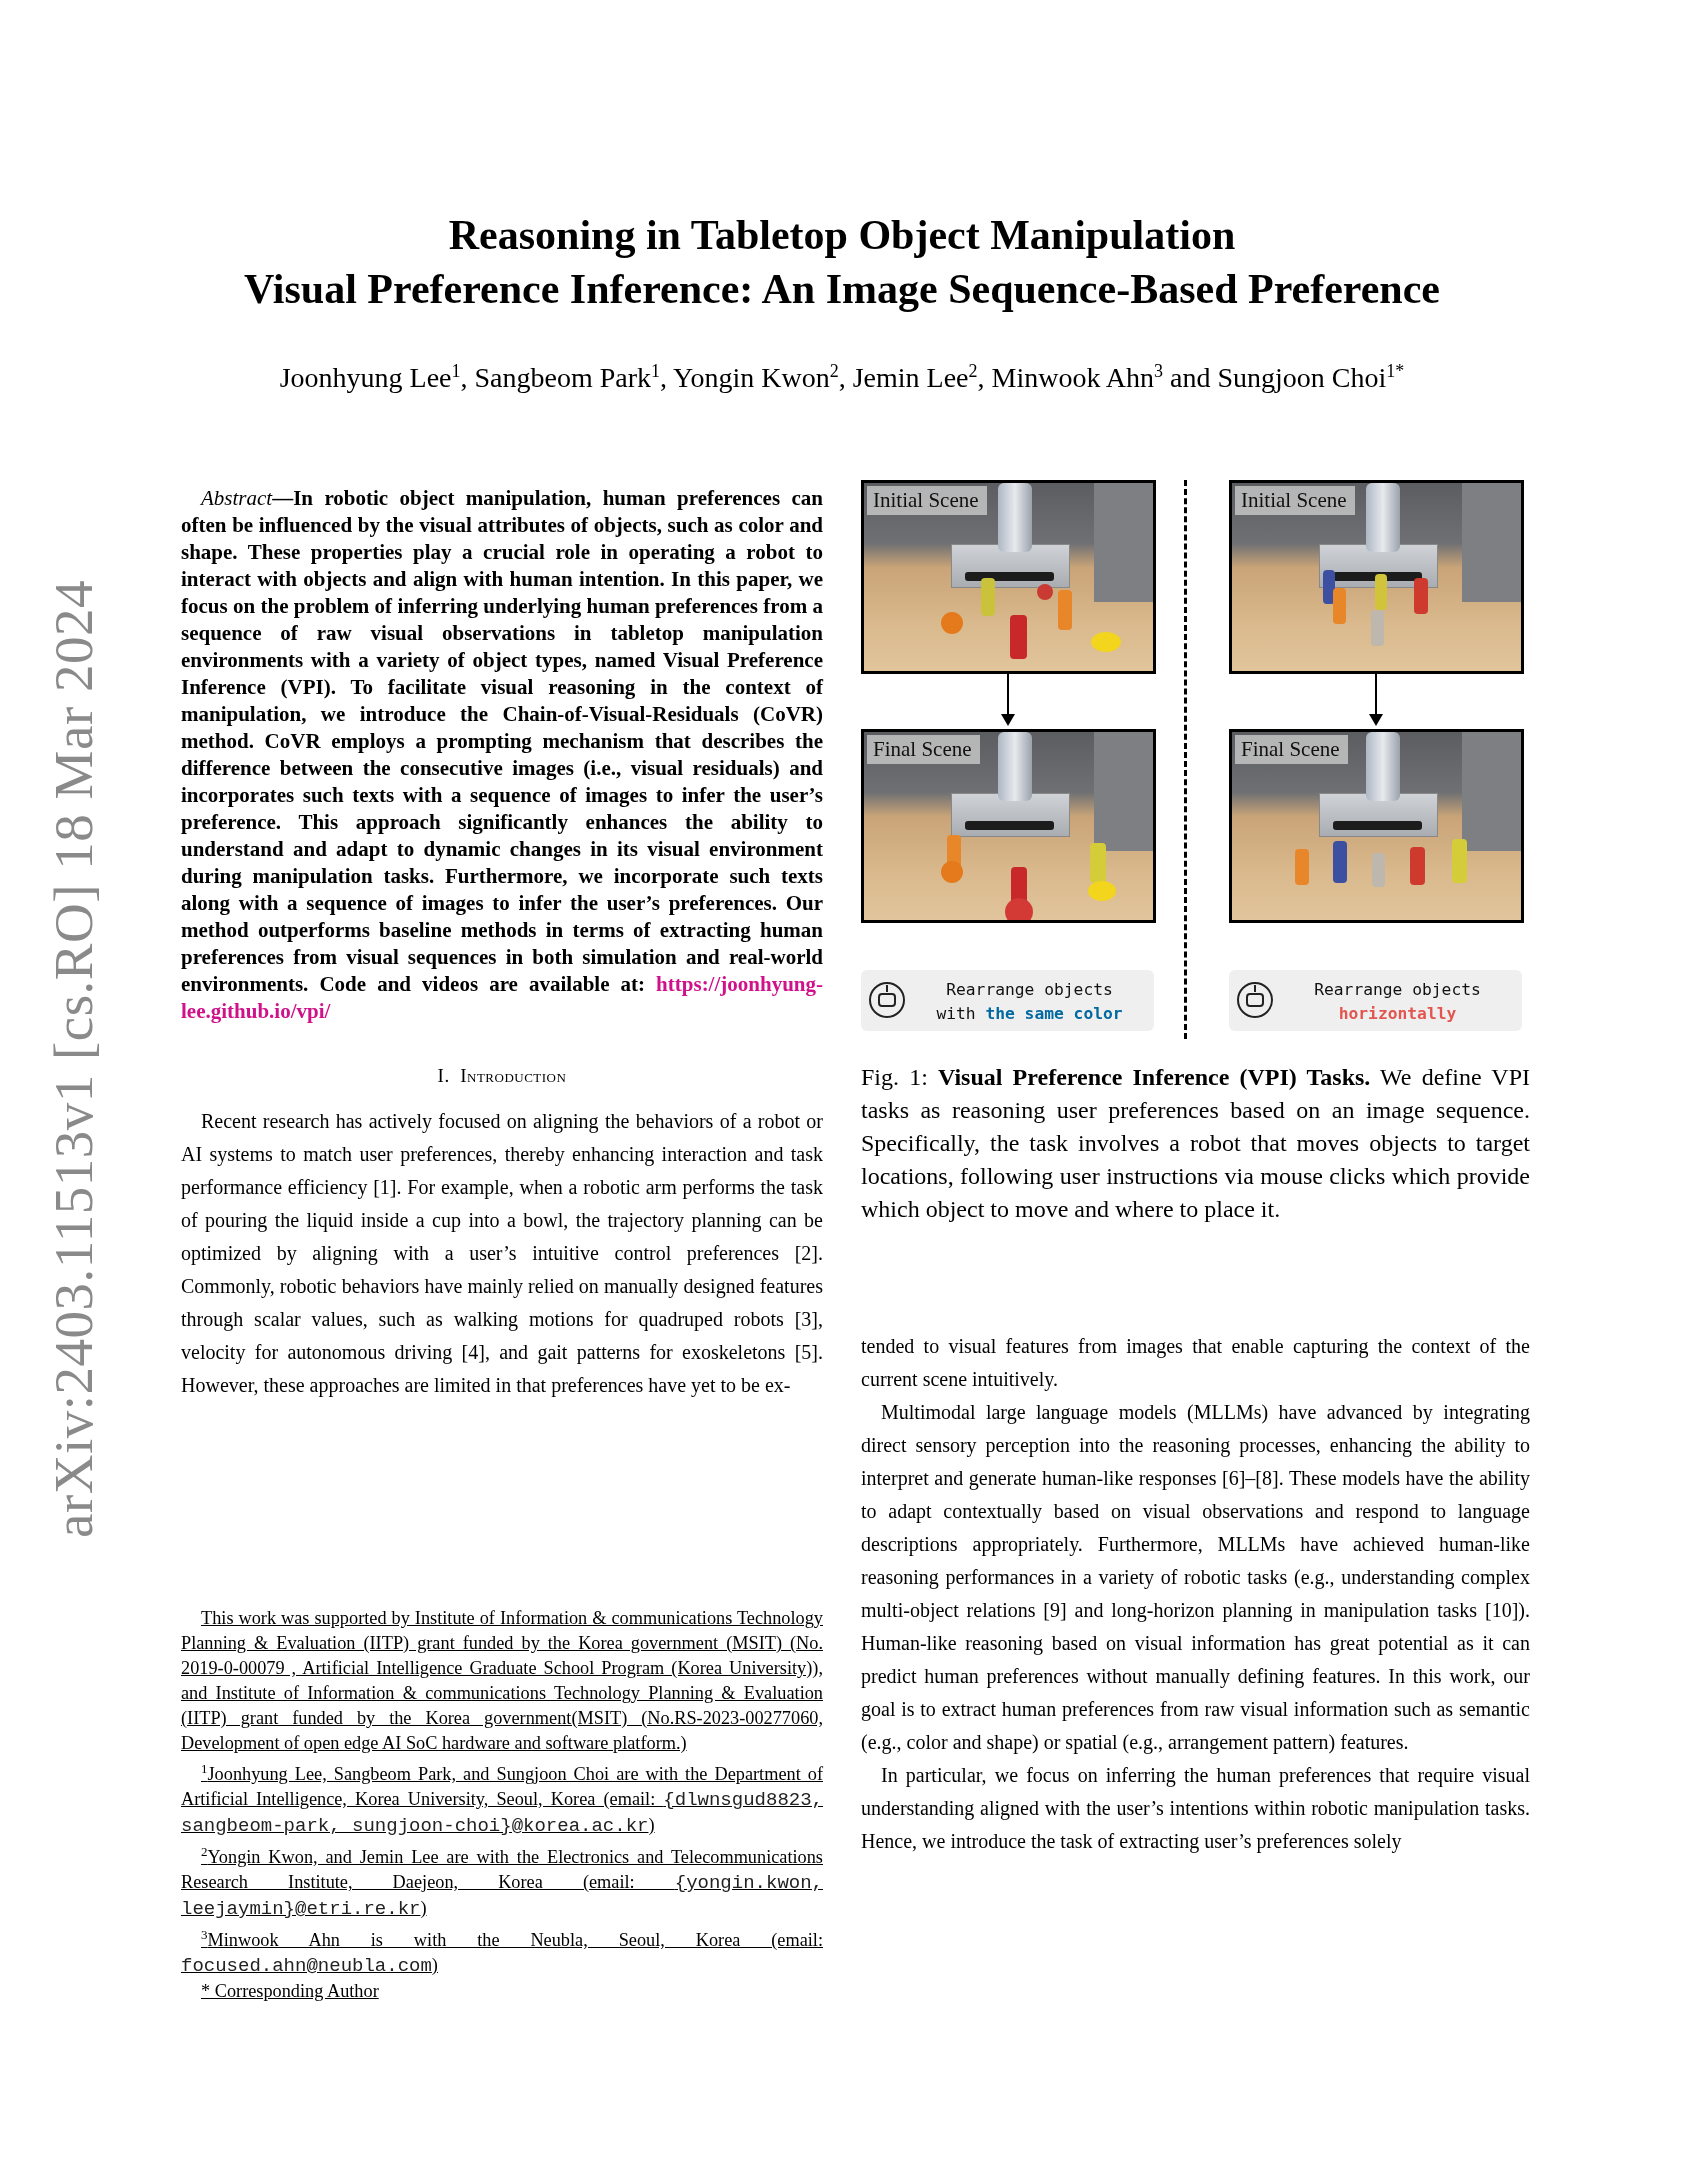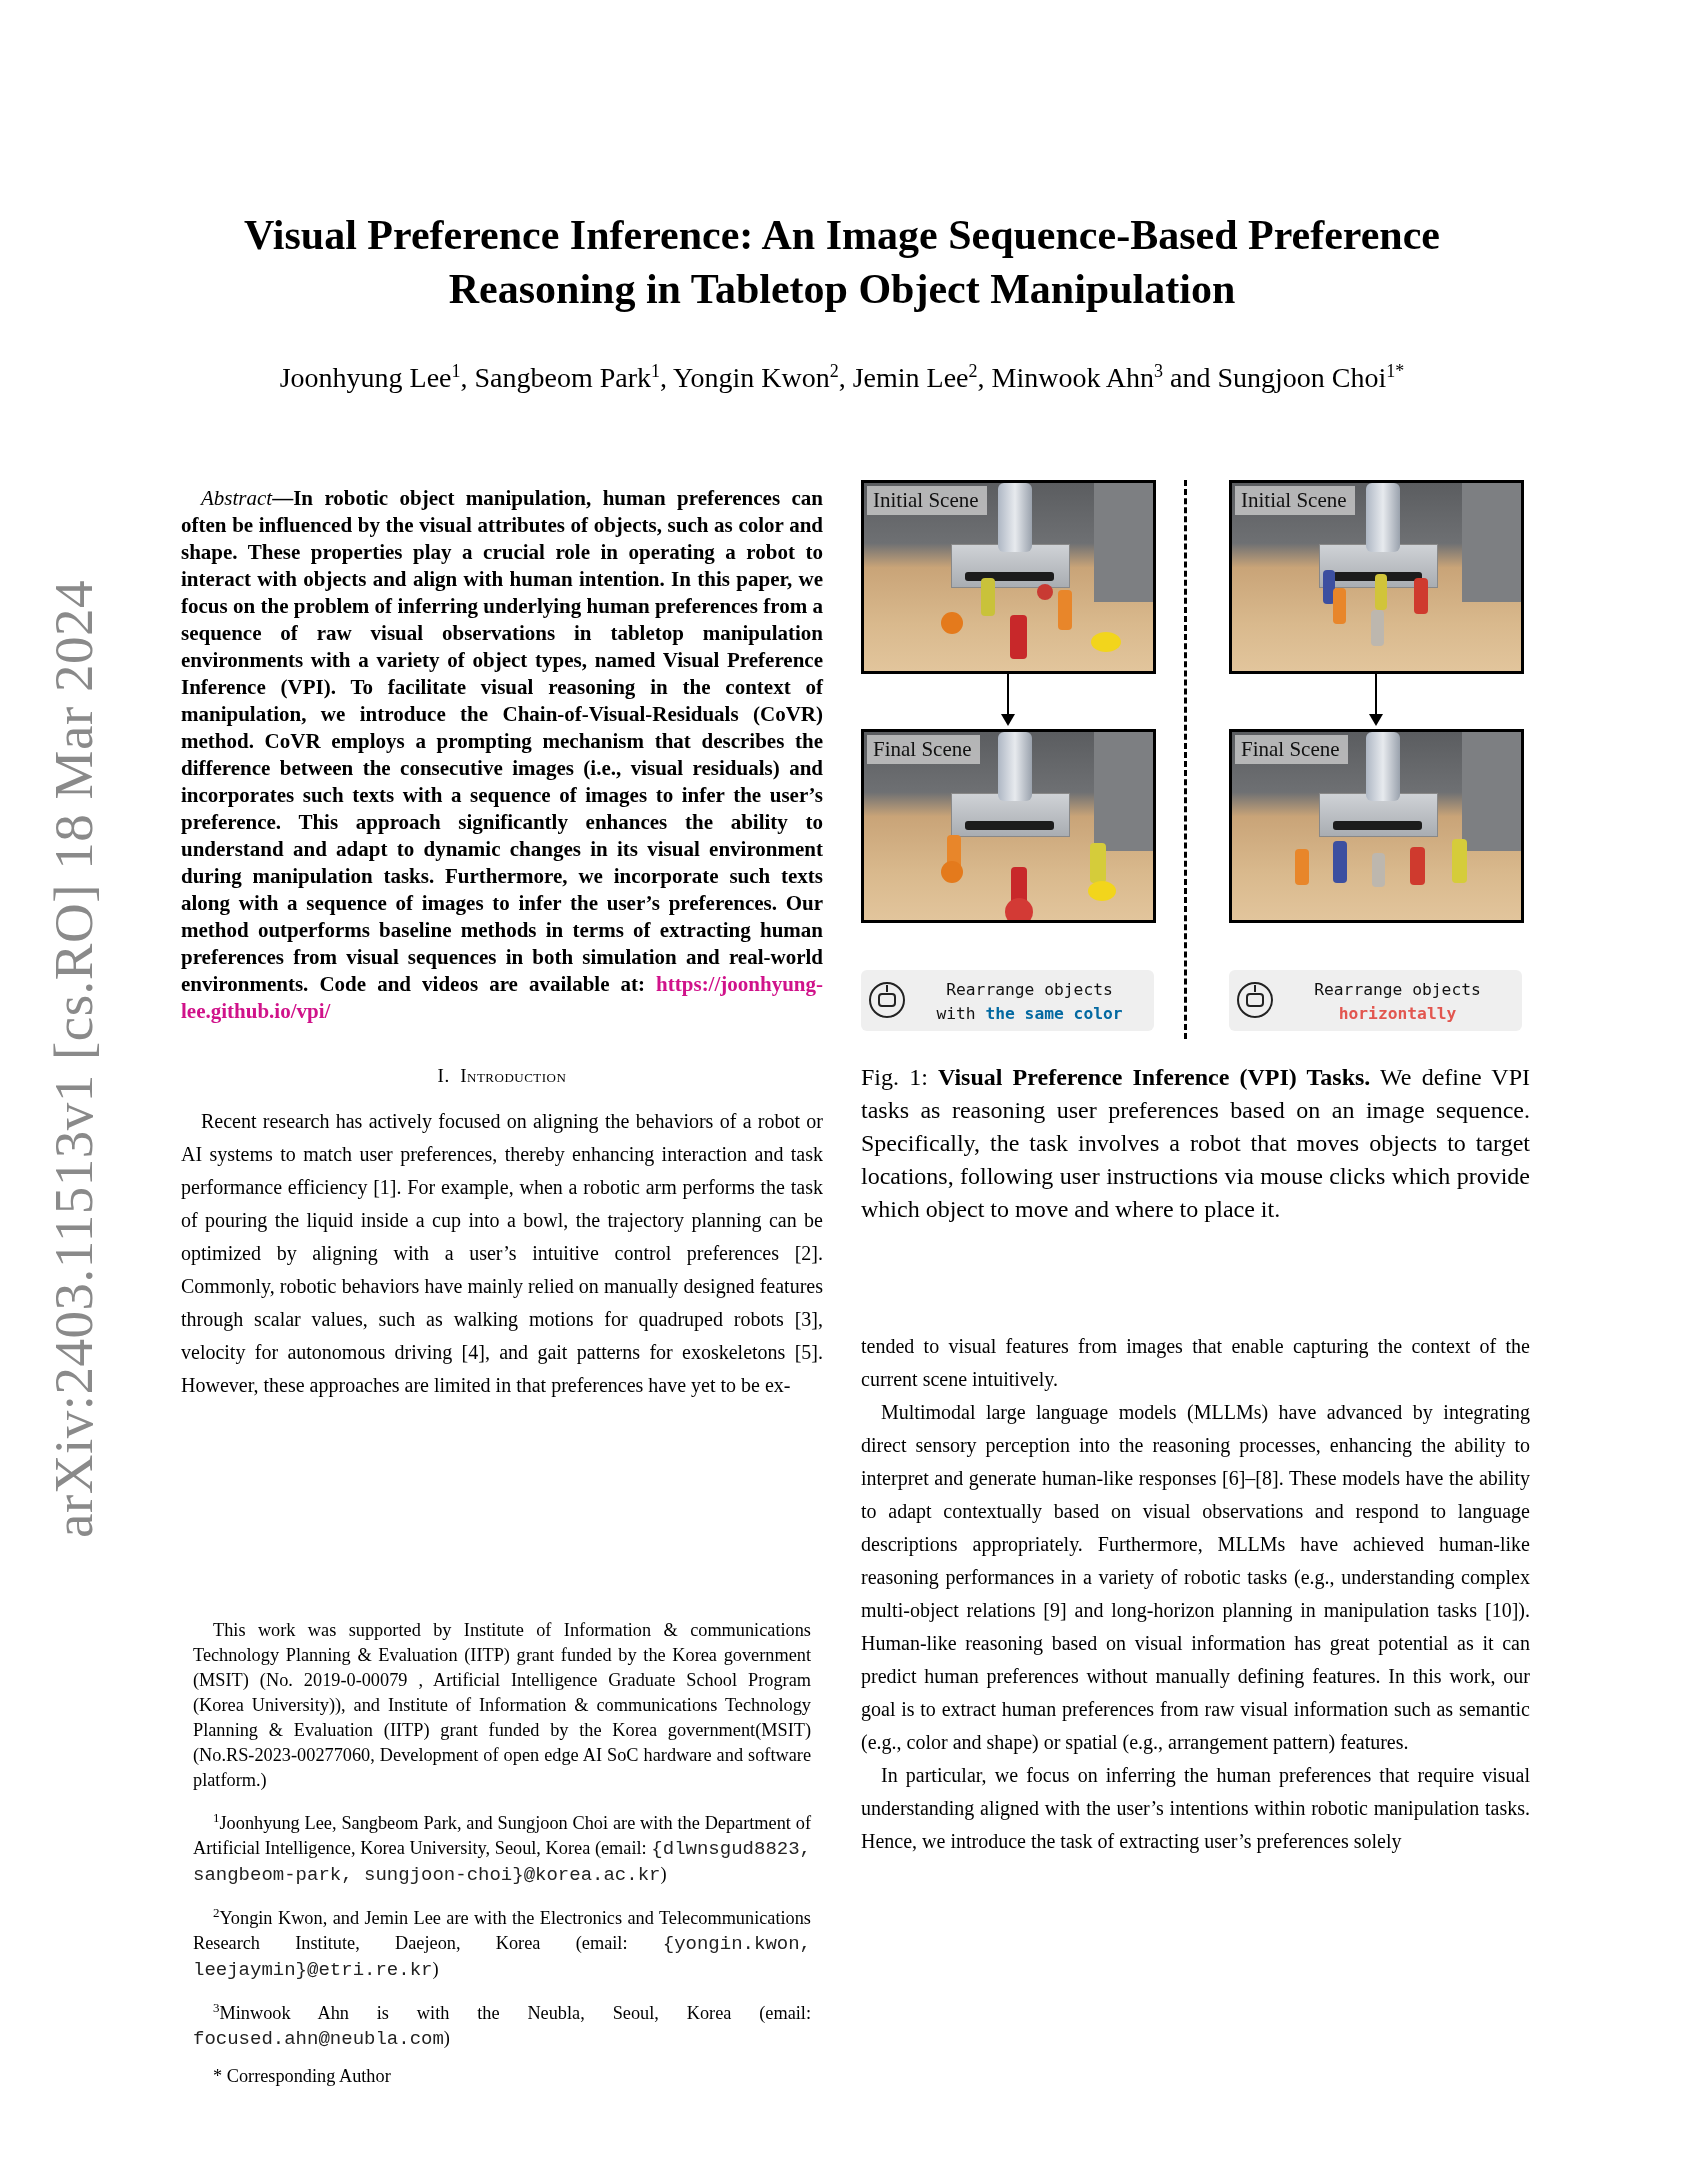--- a/index.html
+++ b/index.html
@@ -25,21 +25,21 @@
   .abstract .lead { font-style: italic; font-weight: normal; }
   .abstract .link { color: #d0128a; }
 
   .section-head { text-align: center; font-size: 19px; margin: 40px 0 18px 0; letter-spacing: 0.5px; }
   .section-head .sc { font-variant: small-caps; }
 
   .body-text { font-size: 20px; line-height: 33px; text-align: justify; text-indent: 20px; margin: 0; }
 
   .footnotes { position: absolute; left: 181px; top: 1606px; width: 642px;
     font-size: 18.3px; line-height: 25px; text-align: justify; }
-  .footnotes p { margin: 12px; text-indent: 20px; }
+  .footnotes p { margin: 0; text-indent: 20px; text-decoration: underline; }
   .footnotes sup { font-size: 13px; }
   .mono { font-family: "Liberation Mono", "DejaVu Sans Mono", monospace; font-size: 19px; color: #222; }
 
   
   .figure { position: absolute; left: 861px; top: 480px; width: 673px; height: 574px; }
   .fig-panel { position: absolute; width: 295px; }
   .scene { position: absolute; width: 289px; height: 188px; border: 3px solid #000;
     background: linear-gradient(180deg, #5b5d60 0%, #6e7073 32%, #c9a478 45%, #d9b98d 75%, #e2c59c 100%);
     overflow: hidden; }
   .scene .label { position: absolute; left: 3px; top: 3px; background: rgba(210,210,210,0.75);
@@ -72,22 +72,22 @@
   .caption b { font-weight: bold; }
 </style>
 </head>
 <body>
 
 <div class="arxiv-stamp">
   <span>arXiv:2403.11513v1  [cs.RO]  18 Mar 2024</span>
 </div>
 
 <div class="title">
+  <div>Reasoning in Tabletop Object Manipulation</div>
   <div>Visual Preference Inference: An Image Sequence-Based Preference</div>
-  <div>Reasoning in Tabletop Object Manipulation</div>
 </div>
 
 <div class="authors">
   <span><span>Joonhyung Lee</span><sup>1</sup><span>, </span></span><span><span>Sangbeom Park</span><sup>1</sup><span>, </span></span><span><span>Yongin Kwon</span><sup>2</sup><span>, </span></span><span><span>Jemin Lee</span><sup>2</sup><span>, </span></span><span><span>Minwook Ahn</span><sup>3</sup><span> and </span></span><span><span>Sungjoon Choi</span><sup>1*</sup></span>
 </div>
 
 <div class="col-left">
   <p class="abstract" style="margin:0;">
     <span class="lead">Abstract</span><span>—</span><span>In robotic object manipulation, human preferences can often be influenced by the visual attributes of objects, such as color and shape. These properties play a crucial role in operating a robot to interact with objects and align with human intention. In this paper, we focus on the problem of inferring underlying human preferences from a sequence of raw visual observations in tabletop manipulation environments with a variety of object types, named Visual Preference Inference (VPI). To facilitate visual reasoning in the context of manipulation, we introduce the Chain-of-Visual-Residuals (CoVR) method. CoVR employs a prompting mechanism that describes the difference between the consecutive images (i.e., visual residuals) and incorporates such texts with a sequence of images to infer the user’s preference. This approach significantly enhances the ability to understand and adapt to dynamic changes in its visual environment during manipulation tasks. Furthermore, we incorporate such texts along with a sequence of images to infer the user’s preferences. Our method outperforms baseline methods in terms of extracting human preferences from visual sequences in both simulation and real-world environments. Code and videos are available at: </span><span class="link">https://joonhyung-lee.github.io/vpi/</span>
   </p>

